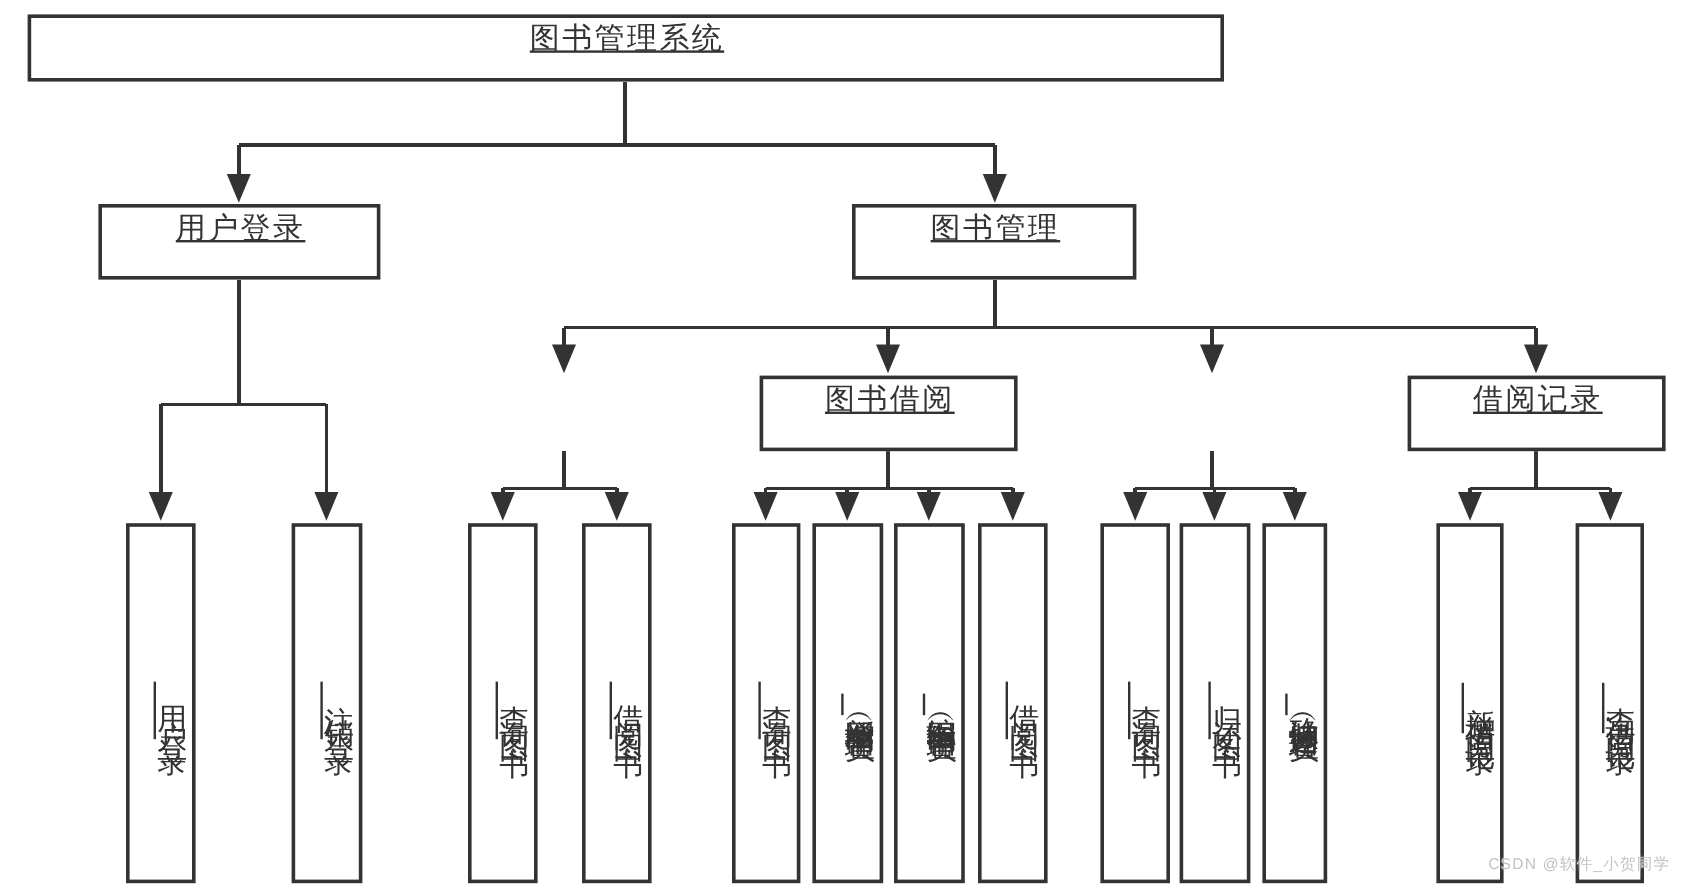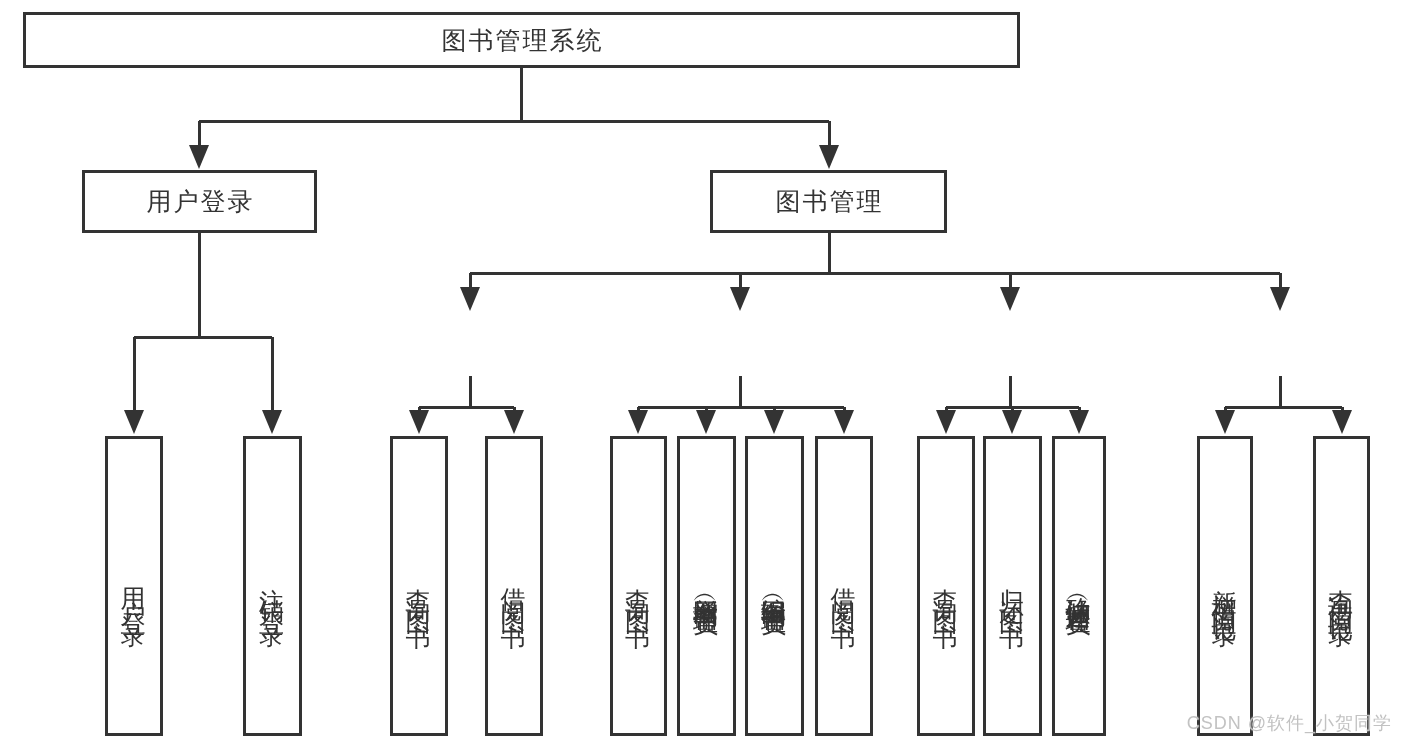--- a/index.html
+++ b/index.html
@@ -5,33 +5,34 @@
   html,body{margin:0;padding:0;background:#ffffff;}
   .stage{
     position:relative;width:1405px;height:747px;background:#ffffff;
     font-family:"Liberation Sans","DejaVu Sans",sans-serif;color:#333;
     overflow:hidden;
   }
   .wires{position:absolute;left:0;top:0;width:1405px;height:747px;}
   .node{
     position:absolute;box-sizing:border-box;
     border:3px solid #333;background:#fff;
-    display:flex;align-items:center;justify-content:center;
+    display:flex;align-items:flex-start;justify-content:center;
     text-align:center;
+    text-decoration:underline;
   }
   .hbox{font-size:25px;letter-spacing:2px;}
   .hbox span{margin-right:-2px;white-space:nowrap;}
   .vbox{writing-mode:vertical-rl;font-size:25px;}
   .vbox span{white-space:nowrap;}
   .ls4{letter-spacing:12px;margin-bottom:-12px;}
   .ls6{letter-spacing:7px;margin-bottom:-7px;}
   .ls9{letter-spacing:2px;margin-bottom:-2px;}
   .watermark{
     position:absolute;right:13px;top:711px;
-    font-size:18px;letter-spacing:1px;color:#c2c2c2;
+    font-size:13px;letter-spacing:1px;color:#c2c2c2;
     text-shadow:0 0 2px #ffffff;white-space:nowrap;text-align:right;
   }
 </style>
 </head>
 <body>
 
 <div class="stage">
 
   <svg class="wires" viewBox="0 0 1405 747" xmlns="http://www.w3.org/2000/svg" shape-rendering="crispEdges">
       <line x1="521" y1="68" x2="521" y2="121" stroke="#333333" stroke-width="3"></line>
@@ -92,20 +93,26 @@
     <span>图书管理系统</span>
   </div>
 
   <div class="node hbox" style="left:82px;top:170px;width:235px;height:63px">
     <span>用户登录</span>
   </div>
   <div class="node hbox" style="left:710px;top:170px;width:237px;height:63px">
     <span>图书管理</span>
   </div>
 
+  <div class="node hbox" style="left:633px;top:313px;width:215px;height:63px">
+    <span>图书借阅</span>
+  </div>
+  <div class="node hbox" style="left:1173px;top:313px;width:215px;height:63px">
+    <span>借阅记录</span>
+  </div>
 
   <div class="node vbox" style="left:105px;top:436px;width:58px;height:300px">
     <span class="ls4">用户登录</span>
   </div>
   <div class="node vbox" style="left:243px;top:436px;width:59px;height:300px">
     <span class="ls4">注销登录</span>
   </div>
 
   <div class="node vbox" style="left:390px;top:436px;width:58px;height:300px">
     <span class="ls4">查询图书</span>

